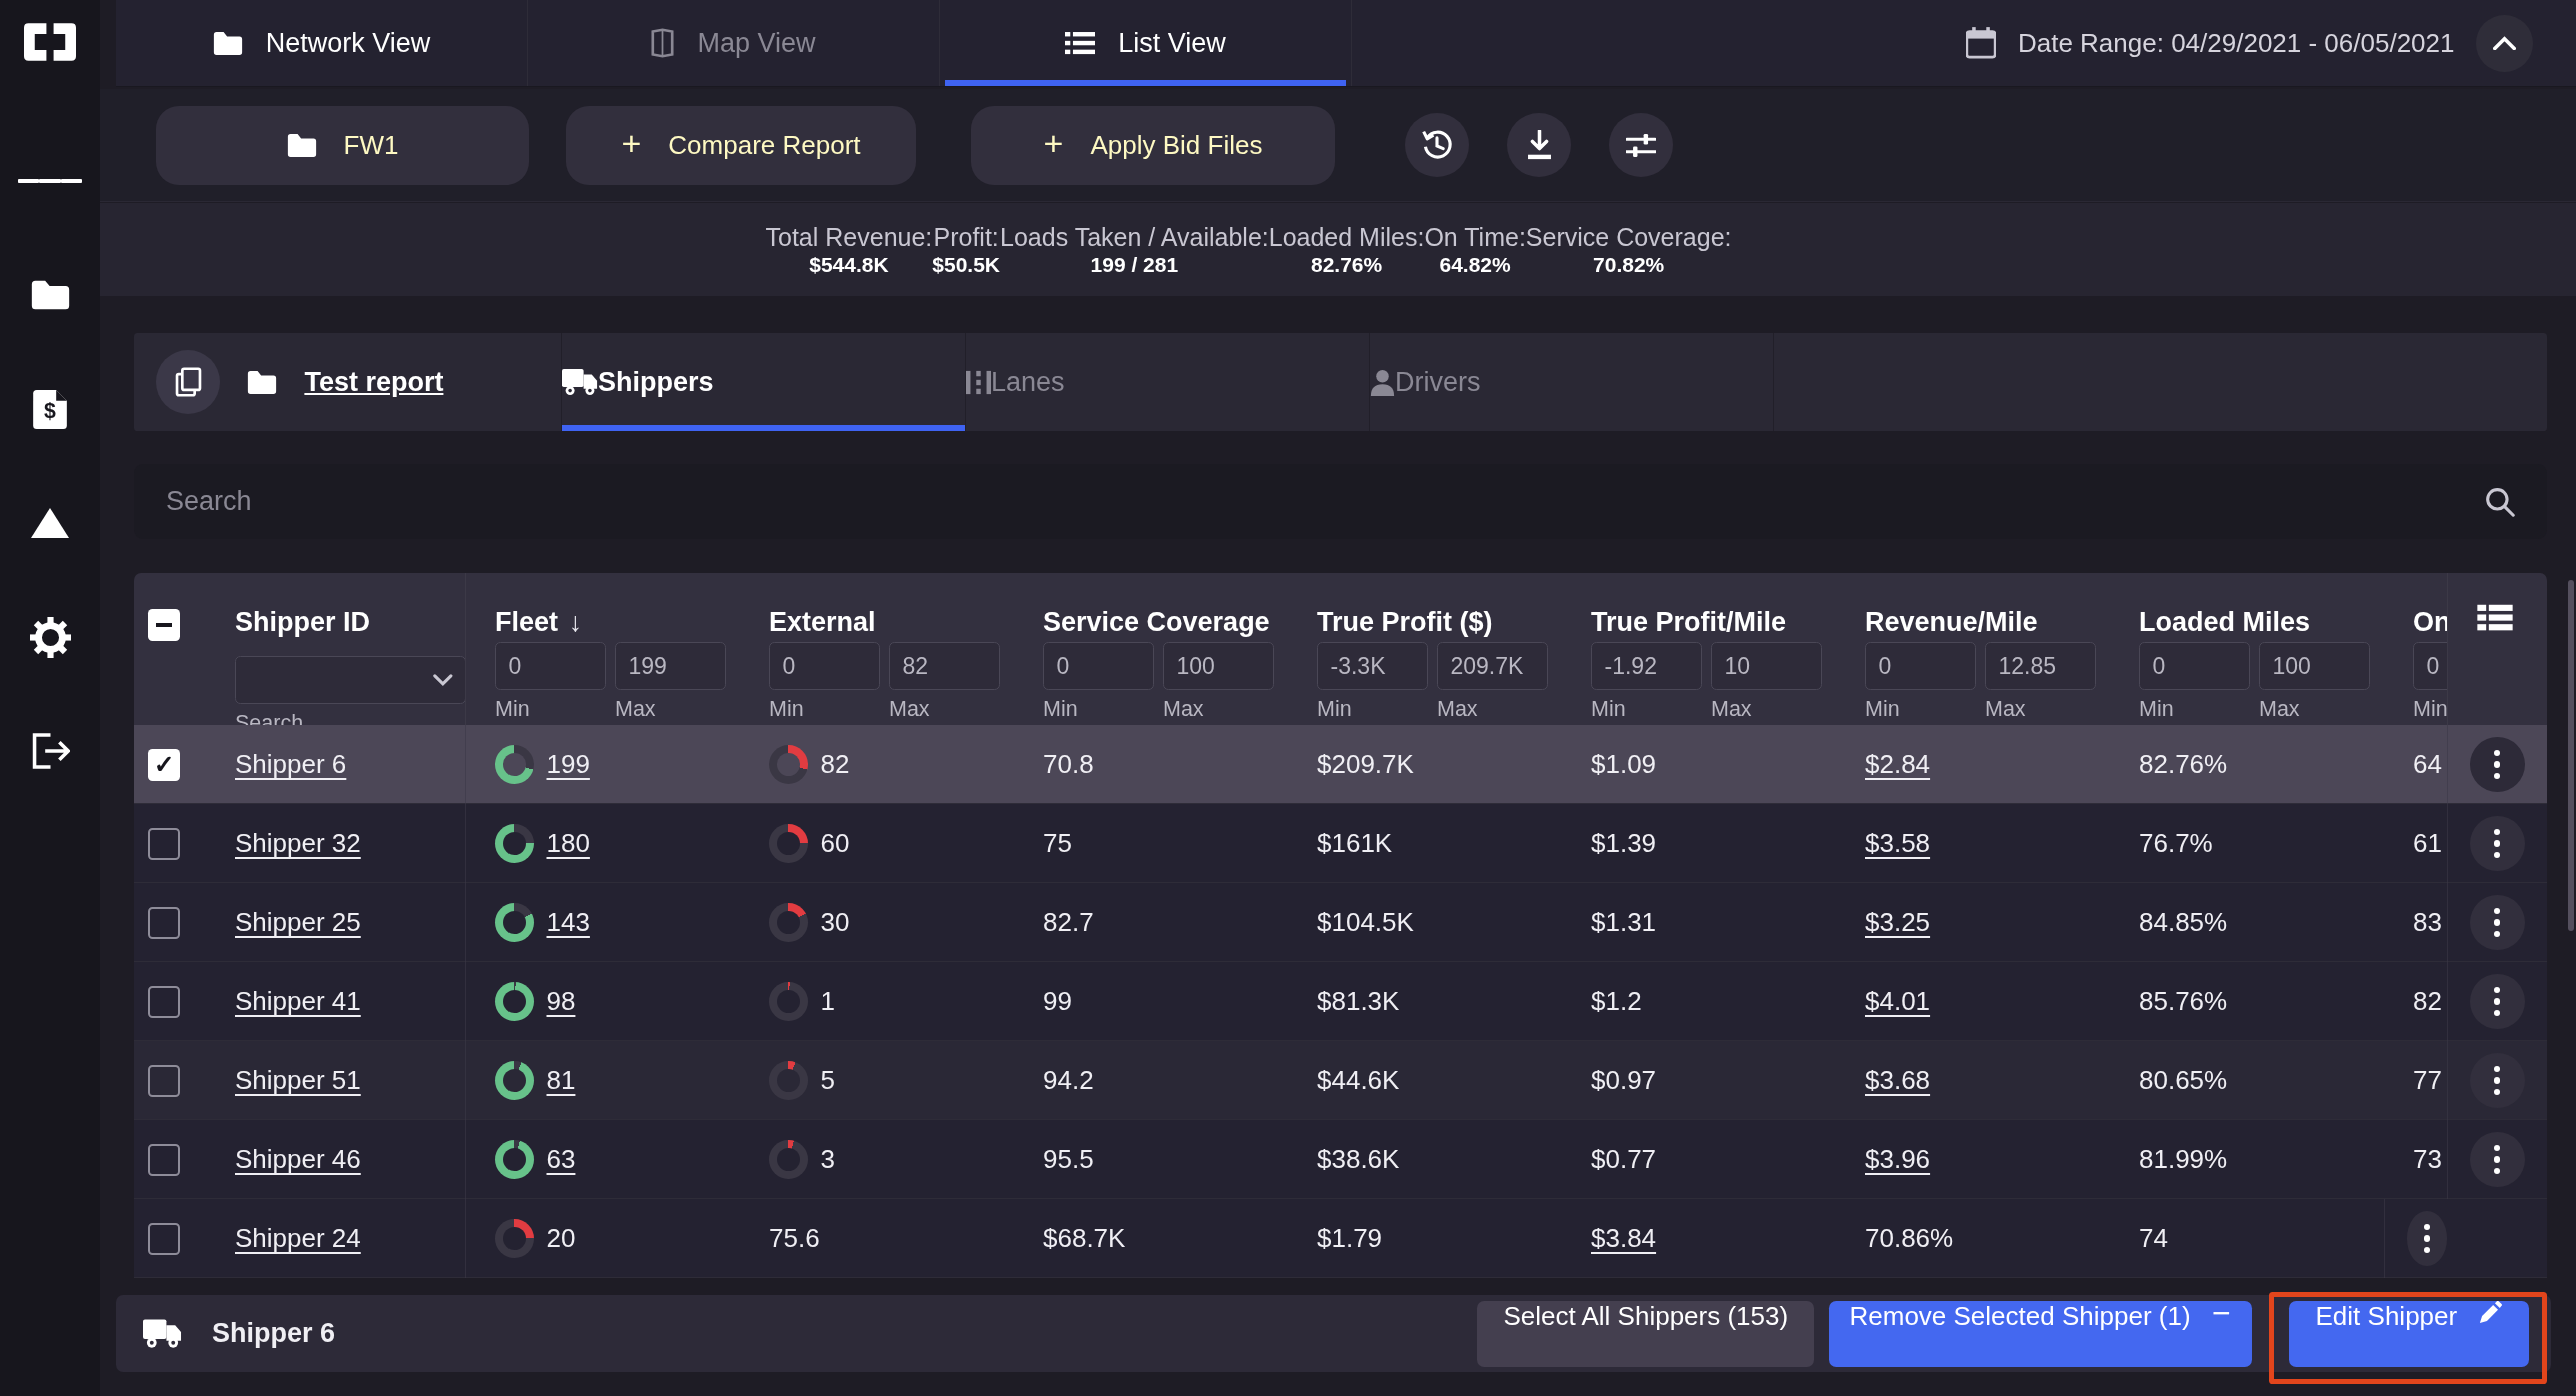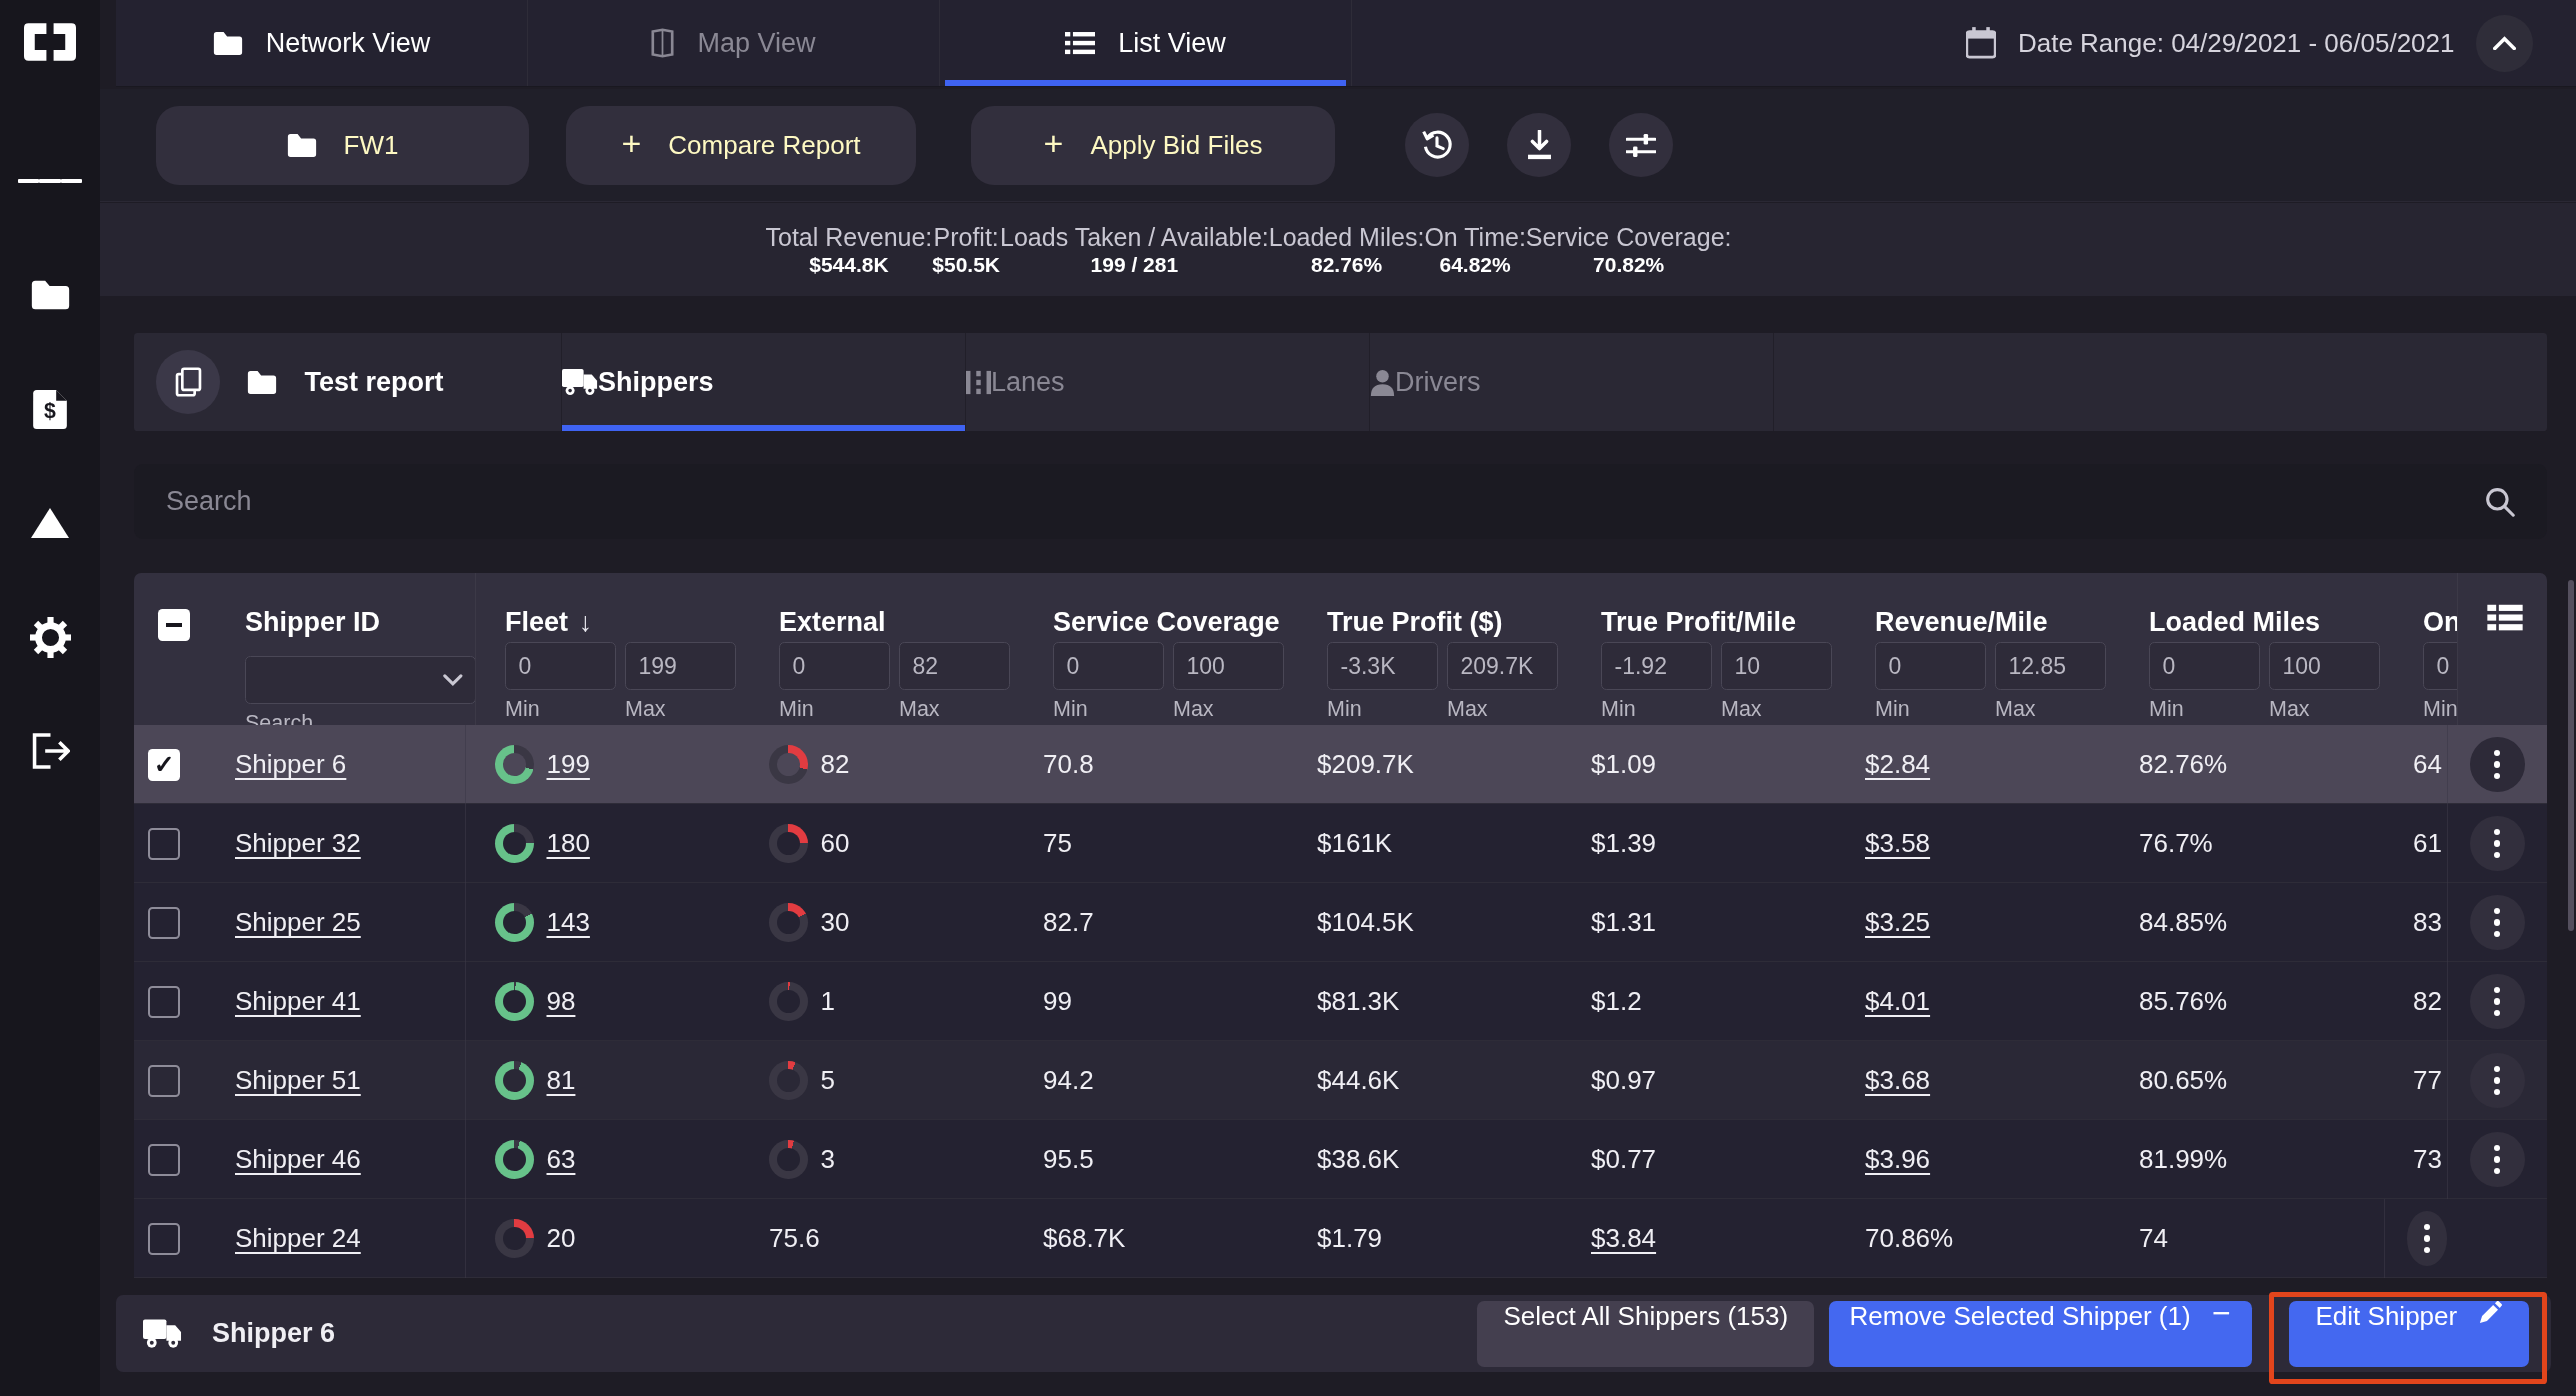--- a/index.html
+++ b/index.html
@@ -66,33 +66,33 @@
   .strip-sec { display: flex; align-items: center; border-right: 1.8px solid #211f29; position: relative; cursor: pointer;
     background: none; border-top: none; border-bottom: none; border-left: none; font-family: inherit; }
   .sec-report { width: 428px; padding-left: 22.4px; gap: 27px; }
   .sec-tab { width: 404px; justify-content: flex-start; font-size: 27px; }
   .sec-tab.active { color: #fff; font-weight: bold; }
   .sec-tab.active::after { content:""; position: absolute; left: 0; right: 0; bottom: 0; height: 6.3px; background: #3f63f2; }
   .sec-tab.dim { color: #8a8894; }
   .strip-fill { flex: 1; border-right: none; }
   .report-circle { width: 64px; height: 64px; border-radius: 50%; background: #3b3848; border: none; cursor: pointer;
     display: flex; align-items: center; justify-content: center; }
-  .report-name { font-size: 27px; font-weight: bold; color: #fff; }
+  .report-name { font-size: 27px; font-weight: bold; color: #fff; text-decoration: underline; }
 
   
   .searchbar { position: absolute; left: 34px; top: 464px; width: 2413px; height: 75px; background: #1b1a22;
     border-radius: 9px; display: flex; align-items: center; padding: 0 32px; }
   .searchbar input { flex: 1; background: transparent; border: none; outline: none; color: #e8e7ee;
     font-size: 27px; font-family: inherit; }
   .searchbar input::placeholder { color: #8a8894; }
 
   
   .table { position: absolute; left: 34px; top: 573px; width: 2413px; height: 707px; border-radius: 7.2px 7.2px 0 0; overflow: hidden; }
   .grid-row { display: grid; grid-template-columns: 72px 260px 274px 274px 274px 274px 274px 274px 274px 63px 101px; }
-  .thead { background: #33303f; height: 152px; padding-left: 10px; }
+  .thead { background: #33303f; height: 152px; }
   .thead .hcol { padding: 30px 0 0 29px; overflow: hidden; }
   .hcol-cb { padding: 36px 0 0 14.3px !important; }
   .col-title { font-size: 27px; font-weight: bold; color: #fff; white-space: nowrap; height: 39px; display:flex; align-items:center; gap: 10.7px;}
   .sort-arrow { font-weight: 400; font-size: 27px; color: #e8e7ee; }
   .filters { display: flex; gap: 9px; }
   .fin { width: 111px; height: 48px; background: #2e2b39; border: 1.8px solid #4a4756; border-radius: 5.4px;
     color: #b9b7c2; font-size: 23px; font-family: inherit; padding: 0 0 0 12.5px; outline: none; }
   .flabels { display: flex; gap: 9px; margin-top: 7.2px; }
   .flabels span { width: 111px; font-size: 21.5px; color: #b9b7c2; }
   .shipper-select { width: 231px; height: 48px; background: #2e2b39; border: 1.8px solid #4a4756; border-radius: 5.4px;

